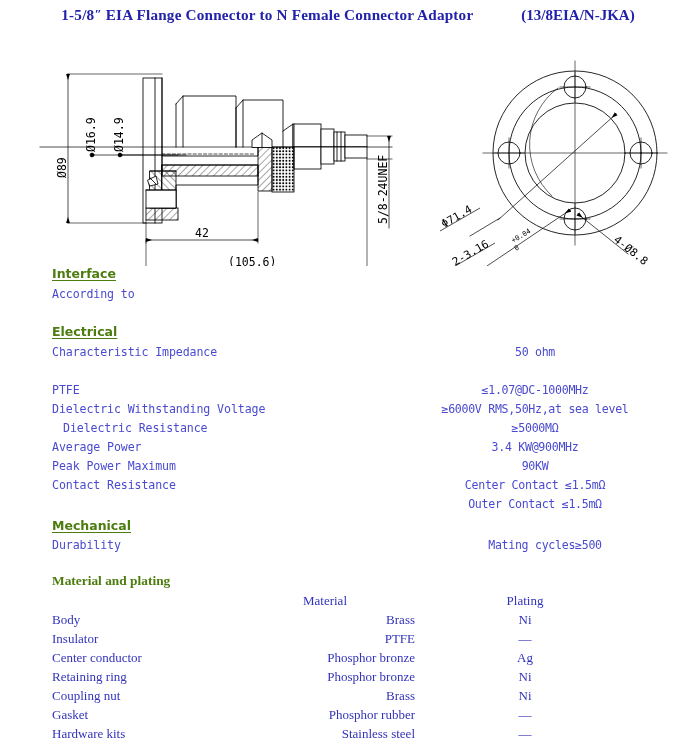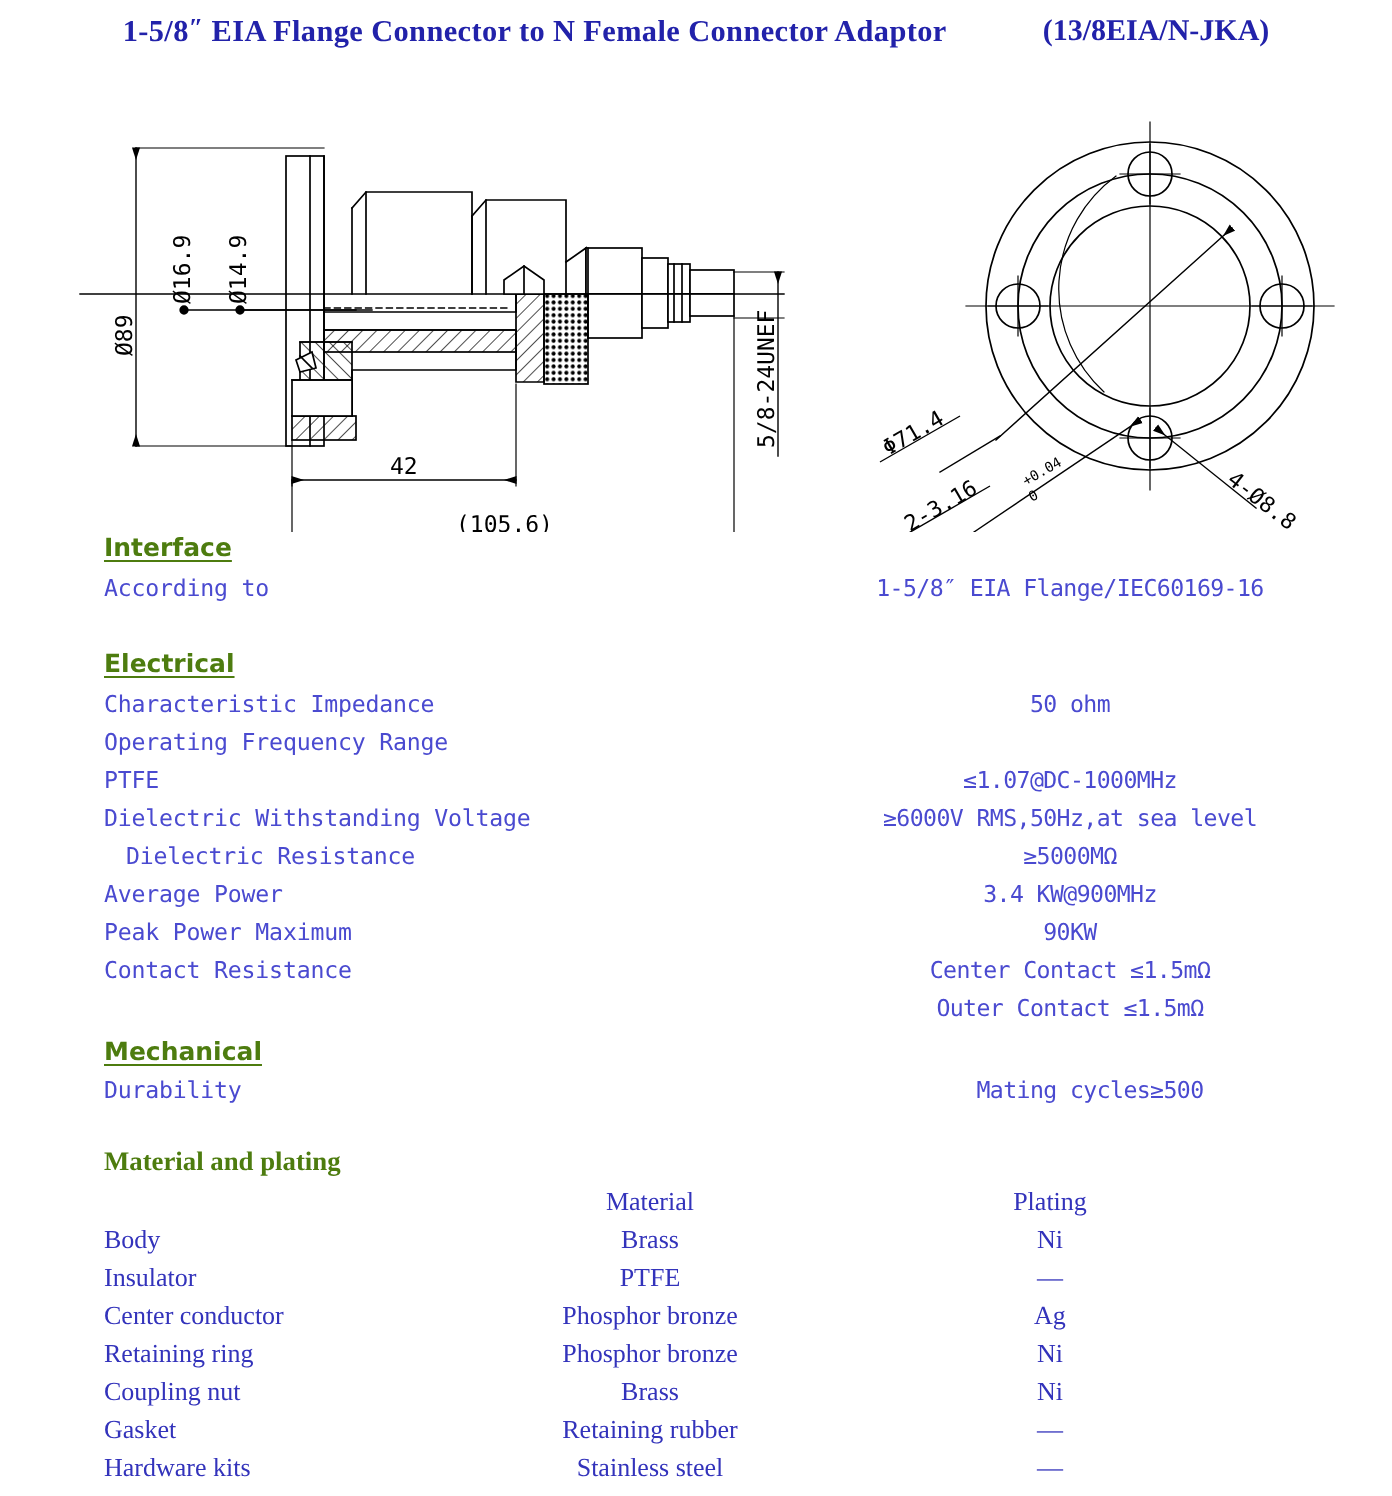--- a/index.html
+++ b/index.html
@@ -47,21 +47,21 @@
     font-size:11.6px;color:#4a4ad0;white-space:nowrap;letter-spacing:-.3px;
   }
 
   
   .mcell{
     position:absolute;
     font-family:"Liberation Serif","DejaVu Serif",serif;
     font-size:13px;color:#3333bb;white-space:nowrap;
   }
   .mcell.c0{left:52px;text-align:left;}
-  .mcell.c1{left:235px;width:180px;text-align:center;}
+  .mcell.c1{left:235px;width:180px;text-align:right;}
   .mcell.c2{left:455px;width:140px;text-align:center;}
   .mhead{font-weight:normal;}
   .mcell.c1.head{left:235px;width:180px;text-align:center;}
 </style>
 </head>
 <body>
 
 <div class="page">
 
   <div id="title">
@@ -236,28 +236,26 @@
       <text transform="translate(123,124) rotate(-90)">Ø14.9</text>
       <text x="195" y="209">42</text>
       <text x="228" y="238">(105.6)</text>
       <text transform="translate(387,196) rotate(-90)">5/8-24UNEF</text>
     </g>
   </svg>
   </div>
 
   <div class="sec-head" style="left:52px;top:266px;">Interface</div>
   <div class="lbl" style="top:287px;">According to</div>
-  <div class="val" style="top:287px;">1-5/8″ EIA Flange/IEC60169-16</div>
 
   <div class="sec-head" style="left:52px;top:324px;">Electrical</div>
 
   <div class="lbl" style="top:345px;">Characteristic Impedance</div>
   <div class="val" style="top:345px;">50 ohm</div>
 
-  <div class="lbl" style="top:364px;">Operating Frequency Range</div>
 
   <div class="lbl" style="top:383px;">PTFE</div>
   <div class="val" style="top:383px;">≤1.07@DC-1000MHz</div>
 
   <div class="lbl" style="top:402px;">Dielectric Withstanding Voltage</div>
   <div class="val" style="top:402px;">≥6000V RMS,50Hz,at sea level</div>
 
   <div class="lbl" style="top:421px;padding-left:11px;">Dielectric Resistance</div>
   <div class="val" style="top:421px;">≥5000MΩ</div>
 
@@ -294,20 +292,20 @@
 
   <div class="mcell c0" style="top:669px;">Retaining ring</div>
   <div class="mcell c1" style="top:669px;">Phosphor bronze</div>
   <div class="mcell c2" style="top:669px;">Ni</div>
 
   <div class="mcell c0" style="top:688px;">Coupling nut</div>
   <div class="mcell c1" style="top:688px;">Brass</div>
   <div class="mcell c2" style="top:688px;">Ni</div>
 
   <div class="mcell c0" style="top:707px;">Gasket</div>
-  <div class="mcell c1" style="top:707px;">Retaining rubber</div>
+  <div class="mcell c1" style="top:707px;">Phosphor rubber</div>
   <div class="mcell c2" style="top:707px;">—</div>
 
   <div class="mcell c0" style="top:726px;">Hardware kits</div>
   <div class="mcell c1" style="top:726px;">Stainless steel</div>
   <div class="mcell c2" style="top:726px;">—</div>
 
 </div>
 
 </body></html>

